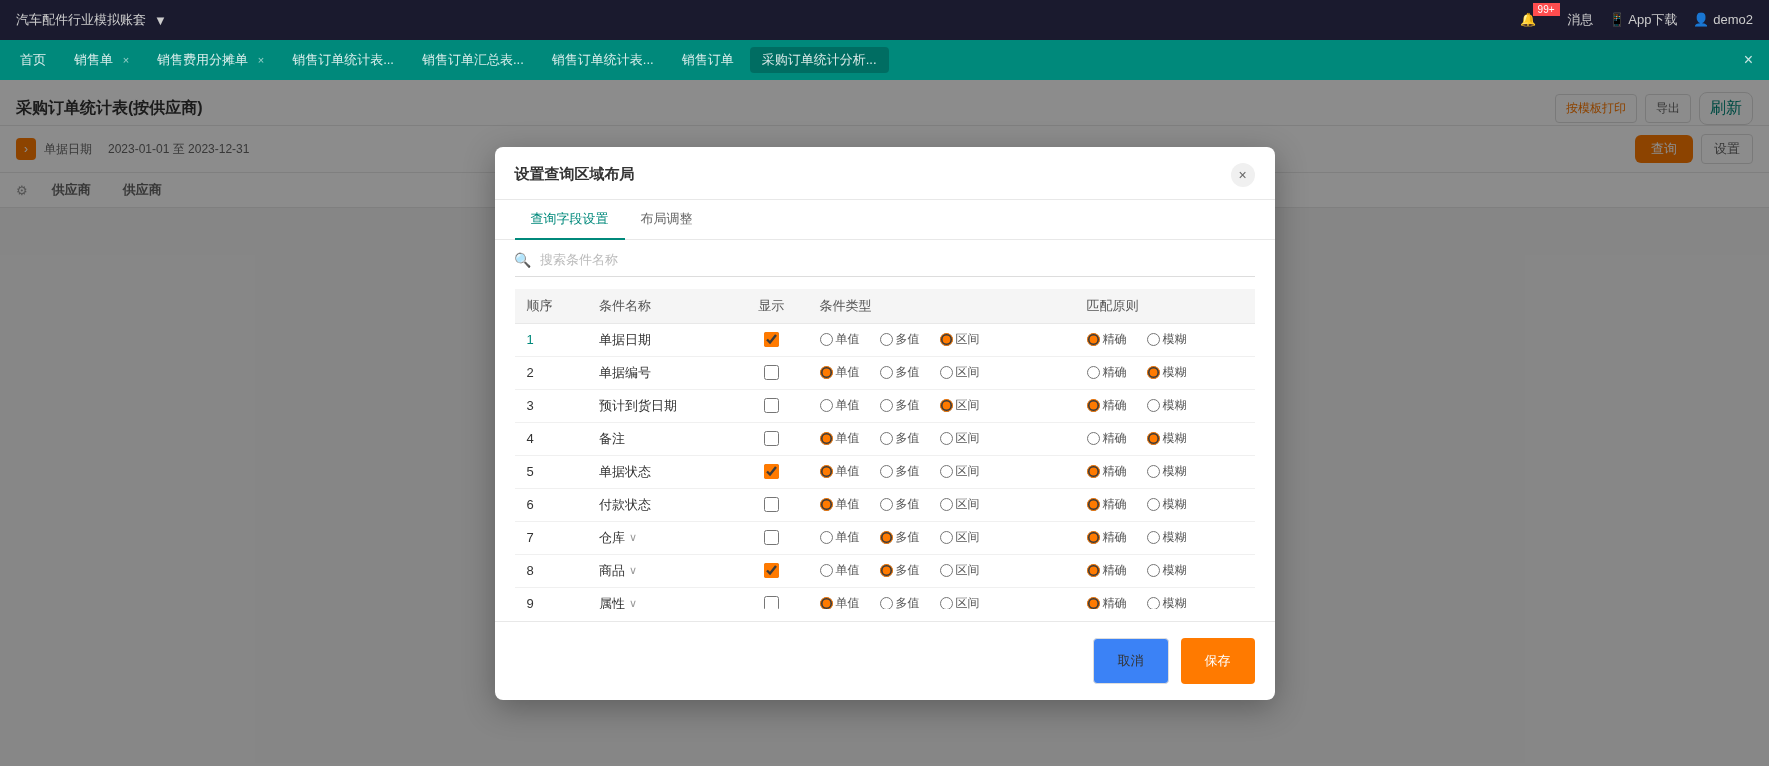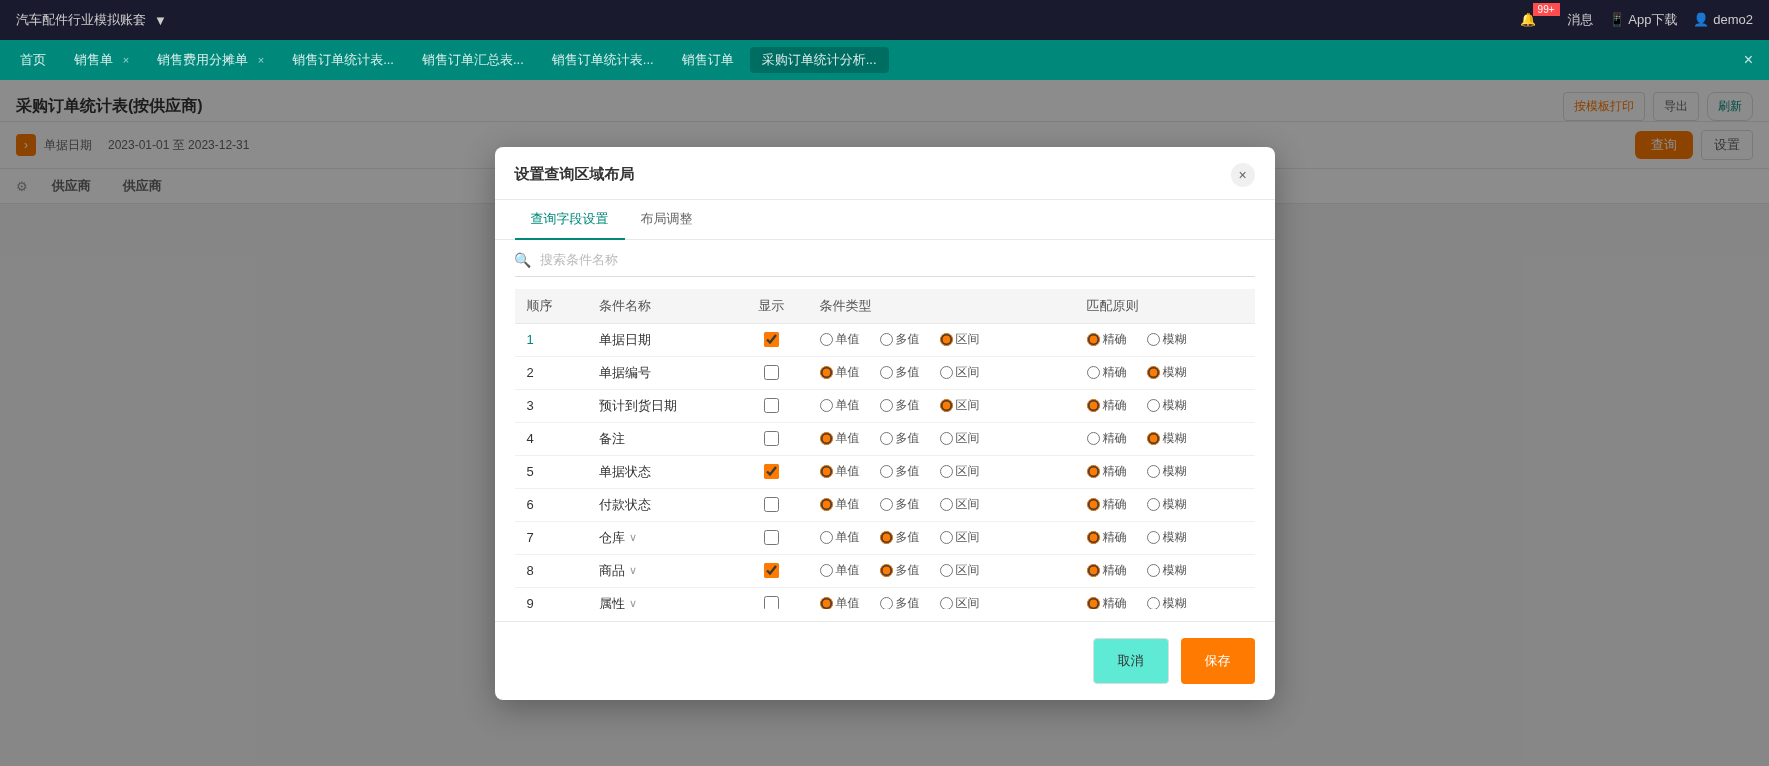--- a/index.html
+++ b/index.html
@@ -57,21 +57,21 @@
       padding: 12px 16px 0;
       border-bottom: 1px solid #e8e8e8;
       display: flex;
       align-items: center;
       justify-content: space-between;
     }
     .page-title { font-size: 16px; font-weight: bold; color: #333; }
     .page-actions { display: flex; align-items: center; gap: 8px; }
     .btn-print { background: white; border: 1px solid #ddd; padding: 5px 10px; border-radius: 4px; cursor: pointer; font-size: 12px; color: #ff7a00; }
     .btn-export { background: white; border: 1px solid #ddd; padding: 5px 10px; border-radius: 4px; cursor: pointer; font-size: 12px; color: #666; }
-    .btn-refresh { background: white; border: 1px solid #ddd; padding: 5px 10px; border-radius: 8px; cursor: pointer; font-size: 12px; color: #00897b; }
+    .btn-refresh { background: white; border: 1px solid #ddd; padding: 5px 10px; border-radius: 8px; cursor: pointer; font-size: 16px; color: #00897b; }
 
     
     .filter-bar {
       background: white;
       padding: 8px 16px;
       display: flex;
       align-items: center;
       gap: 8px;
       border-bottom: 1px solid #e8e8e8;
     }
@@ -205,21 +205,21 @@
 
     
     .modal-footer {
       display: flex;
       justify-content: flex-end;
       gap: 12px;
       padding: 16px 20px;
       border-top: 1px solid #e8e8e8;
     }
     .btn-cancel {
-      padding: 7px 24px; border: 1px solid #ddd; background: #5eead4;
+      padding: 7px 24px; border: 1px solid #ddd; background: #3b82f6;
       border-radius: 4px; cursor: pointer; font-size: 13px; color: #333;
     }
     .btn-save {
       padding: 14px 24px; border: none; background: #ff7a00;
       border-radius: 4px; cursor: pointer; font-size: 13px; color: white;
     }
 
     
     .name-with-chevron { display: flex; align-items: center; gap: 4px; }
     .chevron { font-size: 11px; color: #999; }

